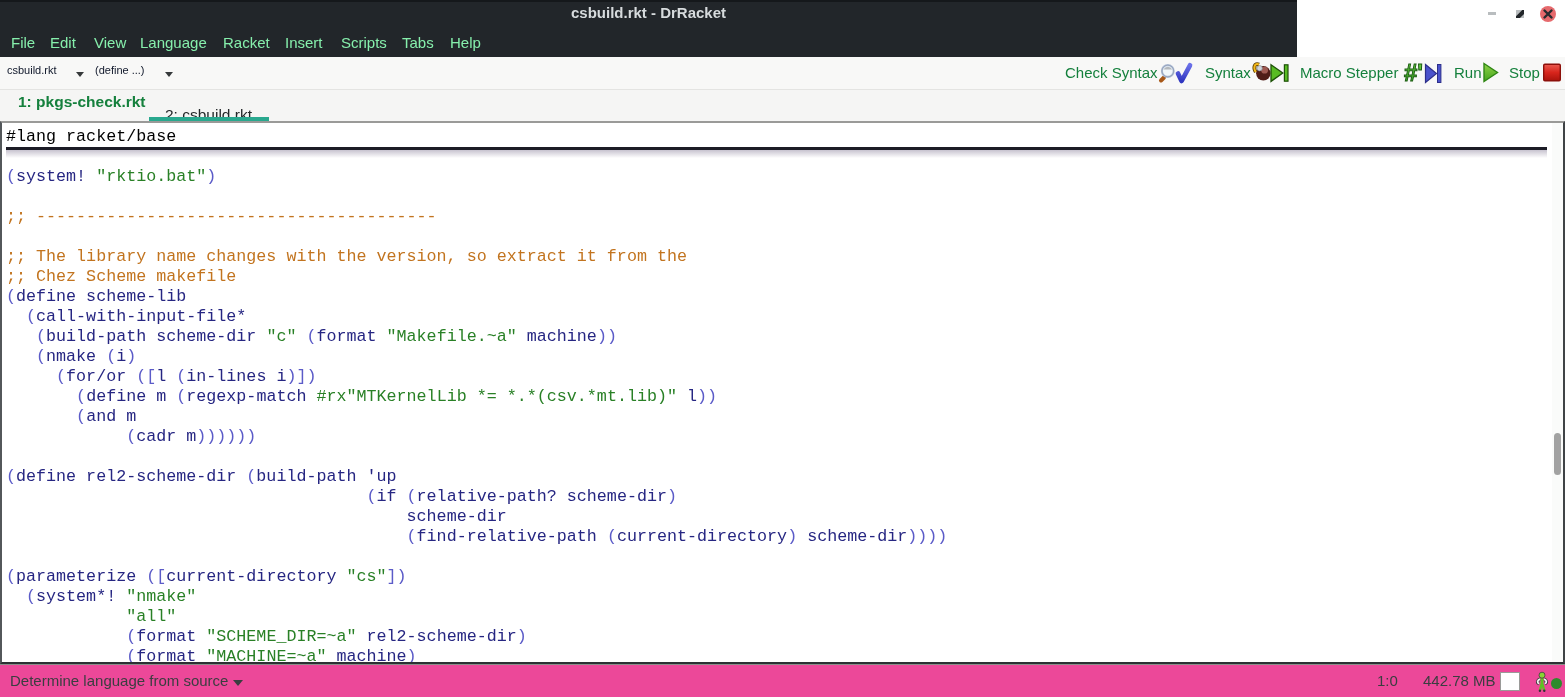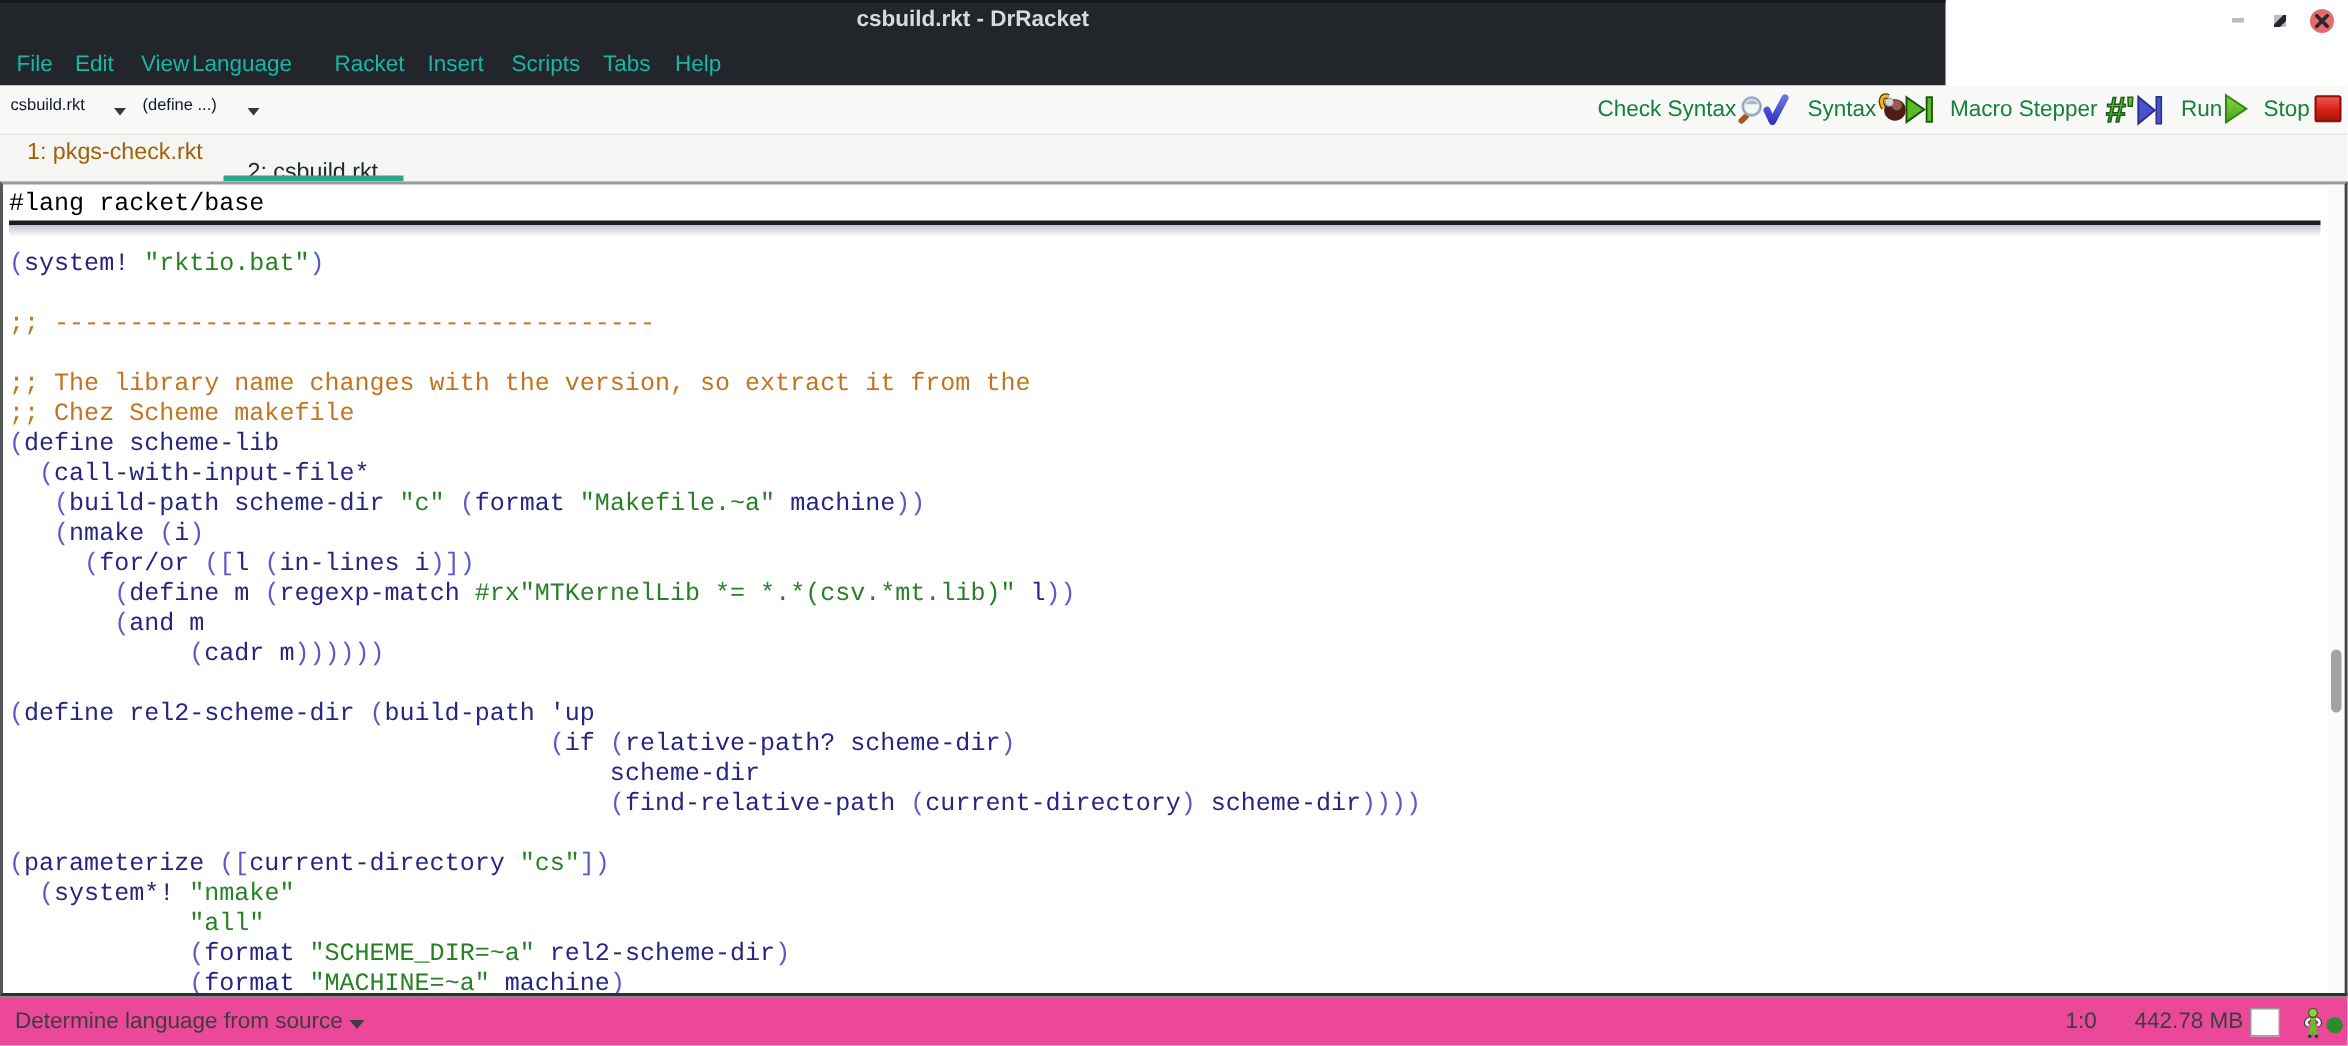--- a/index.html
+++ b/index.html
@@ -10,32 +10,32 @@
 #chrome .topline { position:absolute; left:0; top:0; width:100%; height:2px; background:#15181b; }
 #title { position:absolute; top:4px; left:0; width:100%; text-align:center;
   color:#d7dbdd; font-weight:bold; font-size:15px; }
 .winbtn { position:absolute; }
 #minbtn { left:1488px; top:12px; width:8px; height:3px; background:#b9bdbf; }
 #maxbtn { left:1516px; top:10px; width:8px; height:8px; background:#b9bdbf; overflow:hidden; }
 #maxbtn .diag { position:absolute; left:-3px; top:2.5px; width:14px; height:3.5px;
   background:#22262a; transform:rotate(-45deg); }
 #closebtn { left:1540px; top:6px; width:16px; height:16px; border-radius:50%; background:#e66a6d; }
 #closebtn svg { position:absolute; left:0; top:0; }
-.menuitem { position:absolute; top:34px; color:#14b8a6; font-size:15px; }
+.menuitem { position:absolute; top:34px; color:#86efac; font-size:15px; }
 
 #toolbar { position:absolute; left:0; top:57px; width:1565px; height:32px; background:#f8f8f7; }
 .tbl { position:absolute; top:7px; color:#0f172a; font-size:11px; white-space:pre; }
 .tri { position:absolute; width:0; height:0; border-left:4px solid transparent;
   border-right:4px solid transparent; border-top:5px solid #36393b; top:15px; }
 .tbtn { position:absolute; top:7px; color:#15803d; font-size:15px; white-space:pre; }
 #toolbar svg { position:absolute; }
 
 #tabbar { position:absolute; left:0; top:89px; width:1565px; height:32px; background:#f5f5f4;
   border-top:1px solid #e4e4e2; }
-.tab1 { position:absolute; left:18px; top:3px; font-size:15.5px; color:#a16207; }
+.tab1 { position:absolute; left:18px; top:3px; font-size:15.5px; color:#15803d;font-weight:bold; }
 .tab2 { position:absolute; left:165px; top:16px; font-size:15.5px; color:#24282a; }
 #tealbar { position:absolute; left:149px; top:27px; width:120px; height:4px; background:#29a88e; }
 #tabline { position:absolute; left:0; top:31px; width:1565px; height:1px; background:#9c9c9a; }
 
 #editor { position:absolute; left:0; top:121px; width:1565px; height:543px; background:#ffffff;
   border-top:2px solid #9a9a98; border-left:2px solid #53575a;
   border-right:2px solid #3f4346; border-bottom:2px solid #2c3033; overflow:hidden; }
 #code { position:absolute; left:4px; top:4px; font-family:"Liberation Mono", monospace;
   font-size:16.7px; line-height:20px; white-space:pre; color:#000; }
 .p { color:#5b5bc8; }
@@ -69,21 +69,21 @@
       <div class="diag"></div>
     </div>
   <div id="closebtn" class="winbtn">
       <svg width="16" height="16">
     <path d="M4.5 4.5 L11.5 11.5 M11.5 4.5 L4.5 11.5" stroke="#272b2f" stroke-width="2.4" stroke-linecap="round"></path>
   </svg>
     </div>
   <span class="menuitem" style="left:11px">File</span>
   <span class="menuitem" style="left:50px">Edit</span>
   <span class="menuitem" style="left:94px">View</span>
-  <span class="menuitem" style="left:128px">Language</span>
+  <span class="menuitem" style="left:140px">Language</span>
   <span class="menuitem" style="left:223px">Racket</span>
   <span class="menuitem" style="left:285px">Insert</span>
   <span class="menuitem" style="left:341px">Scripts</span>
   <span class="menuitem" style="left:402px">Tabs</span>
   <span class="menuitem" style="left:450px">Help</span>
 </div>
 
 <div id="toolbar">
   <span class="tbl" style="left:7px">csbuild.rkt</span>
   <div class="tri" style="left:76px"></div>

